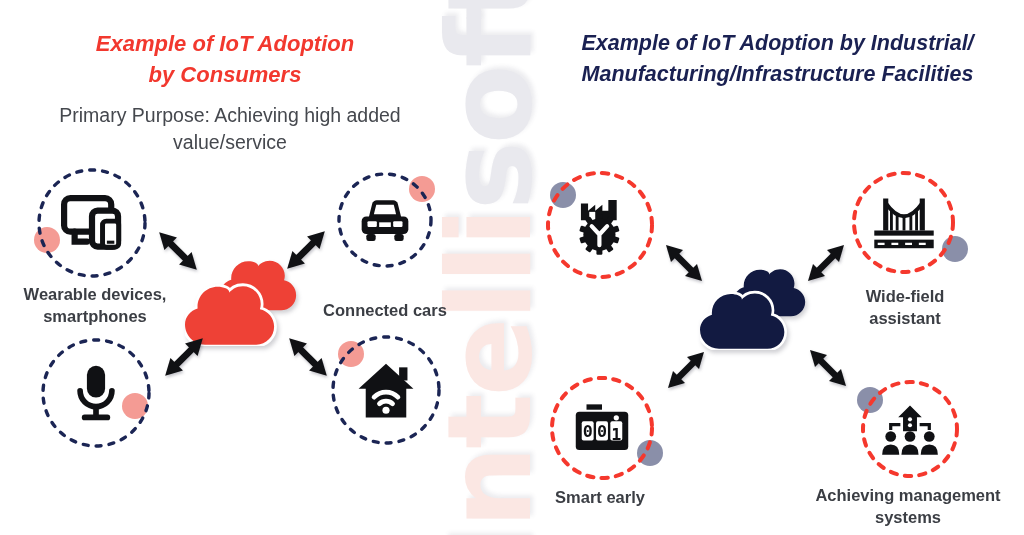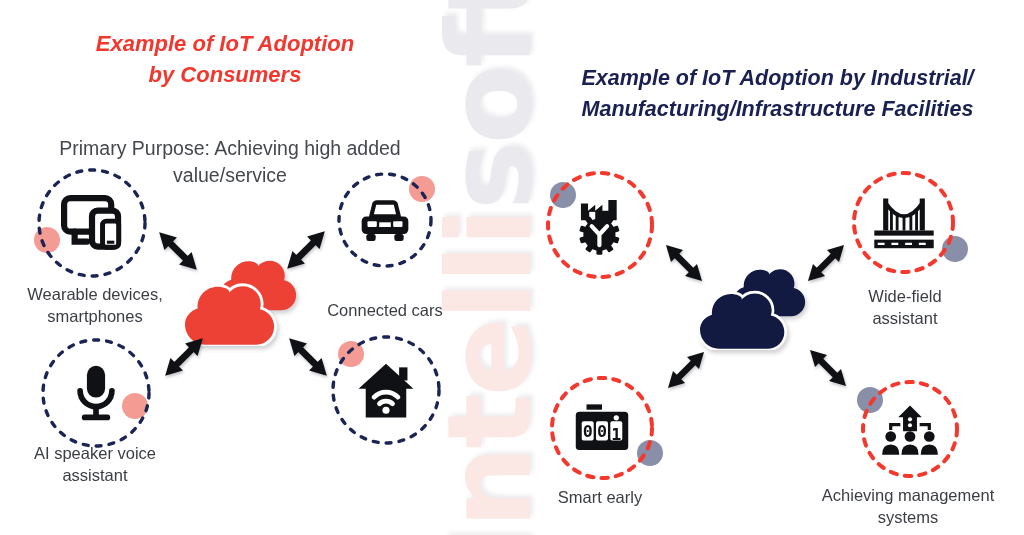--- a/index.html
+++ b/index.html
@@ -5,22 +5,22 @@
   html,body{margin:0;padding:0;background:#fff;}
   #canvas{
     position:relative;width:1024px;height:535px;overflow:hidden;background:#ffffff;
     font-family:"Liberation Sans","DejaVu Sans",sans-serif;
   }
   .abs{position:absolute;}
   .z1{z-index:1;}
   .title{font-weight:700;white-space:pre-line;text-align:center;line-height:1.42;font-style:italic;}
   .title.red{color:#f2382e;font-size:22px;}
   .title.navy{color:#1a2152;font-size:21.5px;}
-  .subtitle{white-space:pre-line;text-align:center;color:#45484e;font-size:19.5px;line-height:1.4;margin-top:33px;}
-  .label{white-space:pre-line;text-align:center;color:#3b3e44;font-size:16.5px;line-height:1.33;}
+  .subtitle{white-space:pre-line;text-align:center;color:#45484e;font-size:19.5px;line-height:1.4;}
+  .label{white-space:pre-line;text-align:center;color:#3b3e44;font-size:16.5px;line-height:1.33;font-weight:bold;}
   .node{position:absolute;}
   .ring{position:absolute;left:0;top:0;width:100%;height:100%;overflow:visible;}
   .ring circle{fill:none;stroke-width:3.4;stroke-linecap:round;}
   .ring.navy circle{stroke:#1b2554;stroke-dasharray:5 8;}
   .ring.red circle{stroke:#f5382d;stroke-dasharray:6.5 8;stroke-width:4;}
   .dot{position:absolute;width:26px;height:26px;border-radius:50%;}
   .dot.pink{background:#f49b94;}
   .dot.slate{background:#8a8fa9;}
   .nicon{position:absolute;left:0;top:0;right:0;bottom:0;display:flex;align-items:center;justify-content:center;z-index:2;}
   .cloud{position:absolute;filter:drop-shadow(2px 3px 2px rgba(40,40,60,.22));}
@@ -94,22 +94,20 @@
       </svg>
     <span class="nicon">
       <svg width="50" height="60" viewBox="0 0 44 52">
         <rect x="14" y="2" width="16" height="28" rx="8" fill="#101114"></rect>
         <path d="M8 24 a14 14 0 0 0 28 0" fill="none" stroke="#101114" stroke-width="5" stroke-linecap="round"></path>
         <line x1="22" y1="38" x2="22" y2="46" stroke="#101114" stroke-width="5"></line>
         <line x1="12" y1="47.5" x2="32" y2="47.5" stroke="#101114" stroke-width="5" stroke-linecap="round"></line>
       </svg>
     </span>
   </div>
-  <div class="abs z1 label" style="left:5px;top:443px;width:180px;">AI speaker voice
-assistant</div>
 
   <div class="node z1" style="left:330px;top:334px;width:112px;height:112px;">
     <span class="dot pink" style="left:8px;top:7px;"></span>
     <svg class="ring navy">
         <circle cx="56" cy="56" r="53"></circle>
       </svg>
     <span class="nicon">
       <svg width="62" height="60" viewBox="0 0 52 50">
         <path d="M37 6 h7 v11 h-7 z" fill="#101114"></path>
         <path d="M26 3 L3 24 H9 V48 H43 V24 H49 Z" fill="#101114"></path>
@@ -149,21 +147,21 @@
       </svg>
   </div>
   <div class="arrow z1" style="left:285px;top:334px;">
     <svg width="46" height="46" viewBox="0 0 44 44">
         <line x1="12" y1="12" x2="32" y2="32" stroke="#101114" stroke-width="6.5"></line>
         <polygon points="4,4 21,9 9,21" fill="#101114"></polygon>
         <polygon points="40,40 23,35 35,23" fill="#101114"></polygon>
       </svg>
   </div>
 
-  <div class="abs z1 title navy" style="left:540px;top:28px;width:475px;margin-top:35px;">Example of IoT Adoption by Industrial/
+  <div class="abs z1 title navy" style="left:540px;top:28px;width:475px;">Example of IoT Adoption by Industrial/
 Manufacturing/Infrastructure Facilities</div>
 
   <div class="node z1" style="left:545px;top:170px;width:110px;height:110px;">
     <span class="dot slate" style="left:5px;top:12px;"></span>
     <svg class="ring red">
         <circle cx="55" cy="55" r="52"></circle>
       </svg>
     <span class="nicon">
       <svg width="62" height="62" viewBox="0 0 52 52">
         <path d="M10 22 L10 8 L16 8 L16 14 L22 9 L22 14 L28 9 L28 14 L33 14 L33 5 L40 5 L40 22 Z" fill="#101114"></path>

